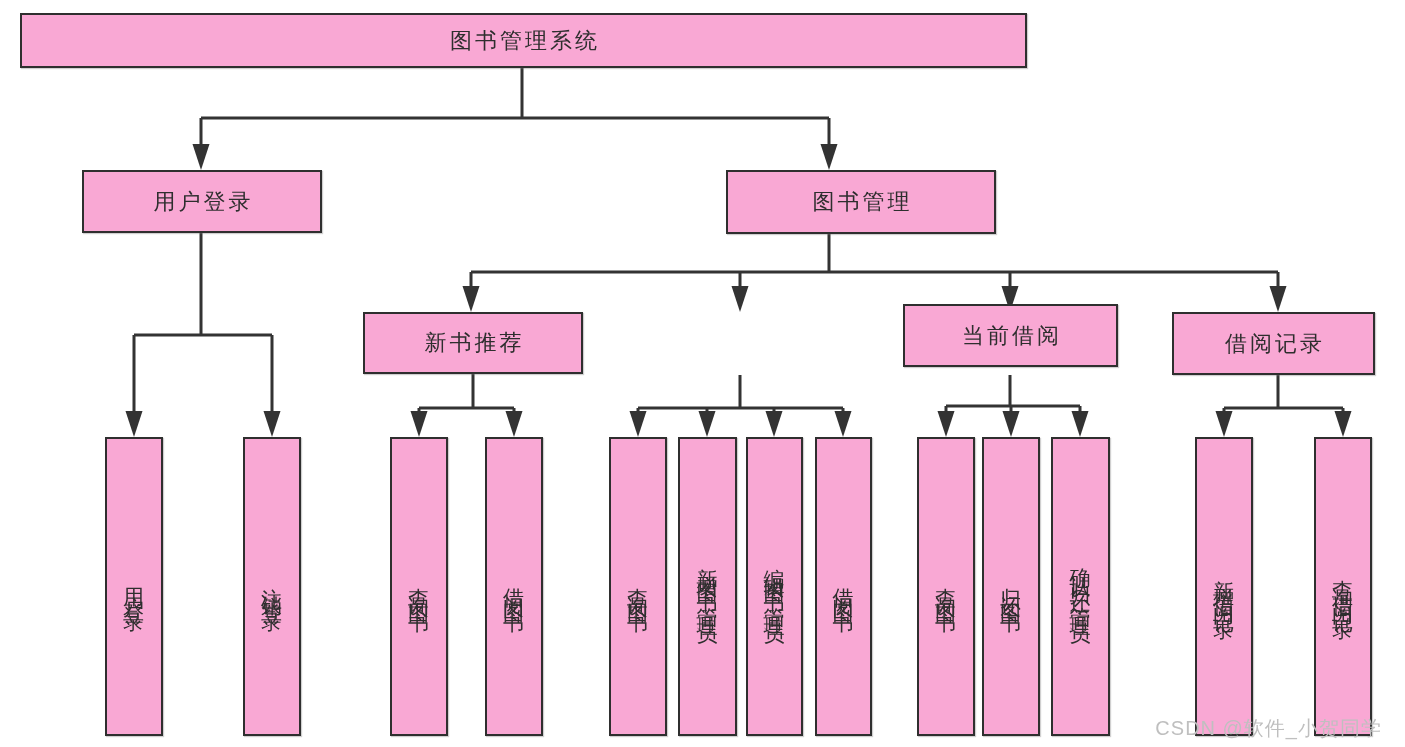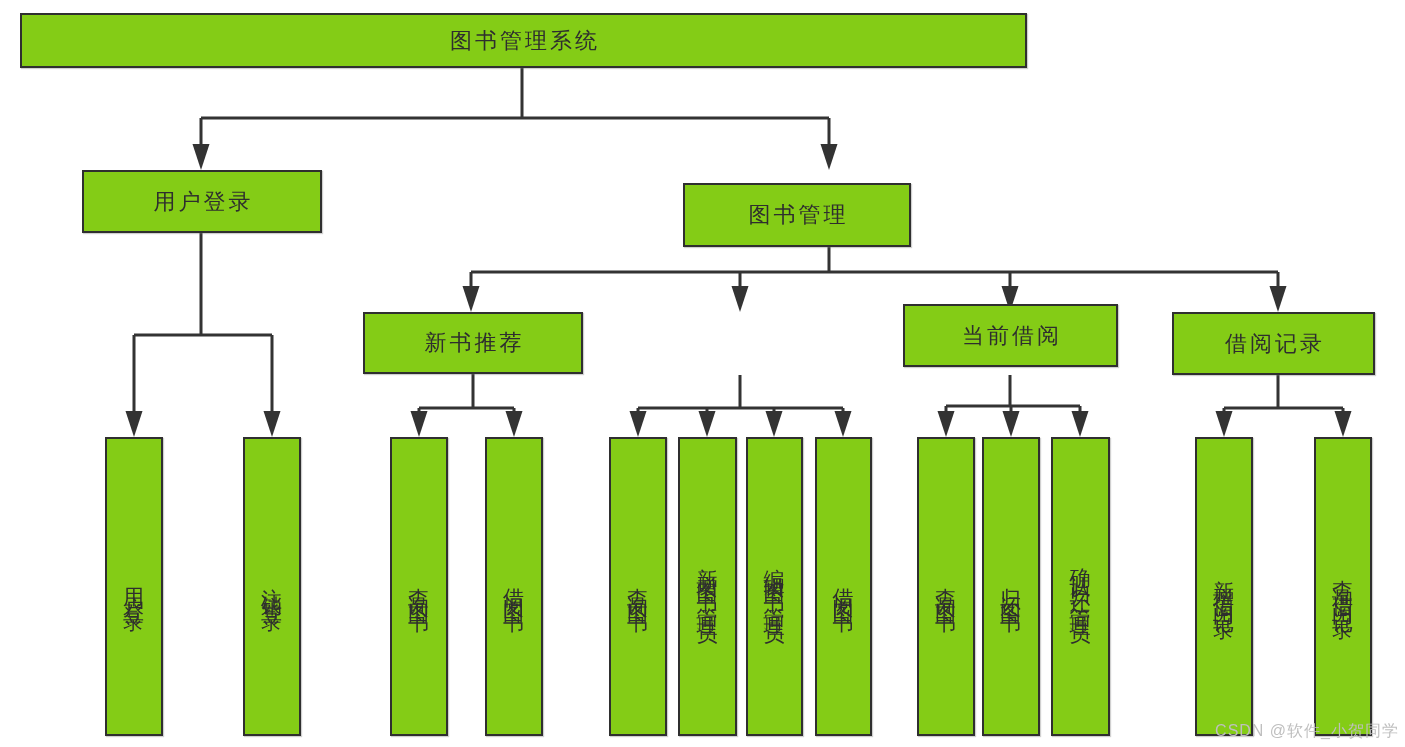--- a/index.html
+++ b/index.html
@@ -19,21 +19,21 @@
     position: absolute;
     left: 0;
     top: 0;
     width: 1405px;
     height: 747px;
     z-index: 1;
   }
   .box {
     position: absolute;
     box-sizing: border-box;
-    background: #84cc16;
+    background: #f9a8d4;
     border: 2.5px solid #2f2f2f;
     display: flex;
     align-items: center;
     justify-content: center;
     z-index: 2;
     box-shadow: 1px 1px 1px rgba(120,120,120,0.35);
   }
   .h-label {
     font-size: 22px;
     color: #2e2e2e;
@@ -45,44 +45,44 @@
     writing-mode: vertical-lr;
     text-orientation: mixed;
     font-size: 21px;
     letter-spacing: 8px;
     color: #2e2e2e;
     line-height: 1;
   }
   
   #n-root            { left: 20px;   top: 13px;  width: 1007px; height: 55px; }
   #n-user-login      { left: 82px;   top: 170px; width: 240px;  height: 63px; }
-  #n-book-mgmt       { left: 683px;  top: 170px; width: 228px;  height: 64px; margin-top: 13px; }
+  #n-book-mgmt       { left: 726px;  top: 170px; width: 270px;  height: 64px; }
   #n-new-book-rec    { left: 363px;  top: 312px; width: 220px;  height: 62px; }
   #n-book-borrow     { left: 633px;  top: 312px; width: 215px;  height: 63px; }
   #n-current-borrow  { left: 903px;  top: 304px; width: 215px;  height: 63px; }
   #n-borrow-record   { left: 1172px; top: 312px; width: 203px;  height: 63px; }
   .leaf              { top: 437px; height: 299px; }
   #l-user-login      { left: 105px;  width: 58px; }
   #l-logout          { left: 243px;  width: 58px; }
   #l-query-book-rec  { left: 390px;  width: 58px; }
   #l-borrow-book-rec { left: 485px;  width: 58px; }
   #l-query-book-bor  { left: 609px;  width: 58px; }
   #l-add-book        { left: 678px;  width: 59px; }
   #l-edit-book       { left: 746px;  width: 57px; }
   #l-borrow-book     { left: 815px;  width: 57px; }
   #l-query-book-cur  { left: 917px;  width: 58px; }
   #l-return-book     { left: 982px;  width: 58px; }
   #l-confirm-return  { left: 1051px; width: 59px; }
   #l-add-bor-record  { left: 1195px; width: 58px; }
   #l-query-bor-record{ left: 1314px; width: 58px; }
   #watermark {
     position: absolute;
-    right: 6px;
+    right: 23px;
     bottom: 5px;
-    font-size: 16px;
+    font-size: 20px;
     color: #bfbfbf;
     letter-spacing: 1px;
     z-index: 5;
     white-space: nowrap;
   }
   .line { stroke: #333333; stroke-width: 3; fill: none; }
   .arrow { fill: #333333; stroke: none; }
 </style>
 </head>
 <body>

